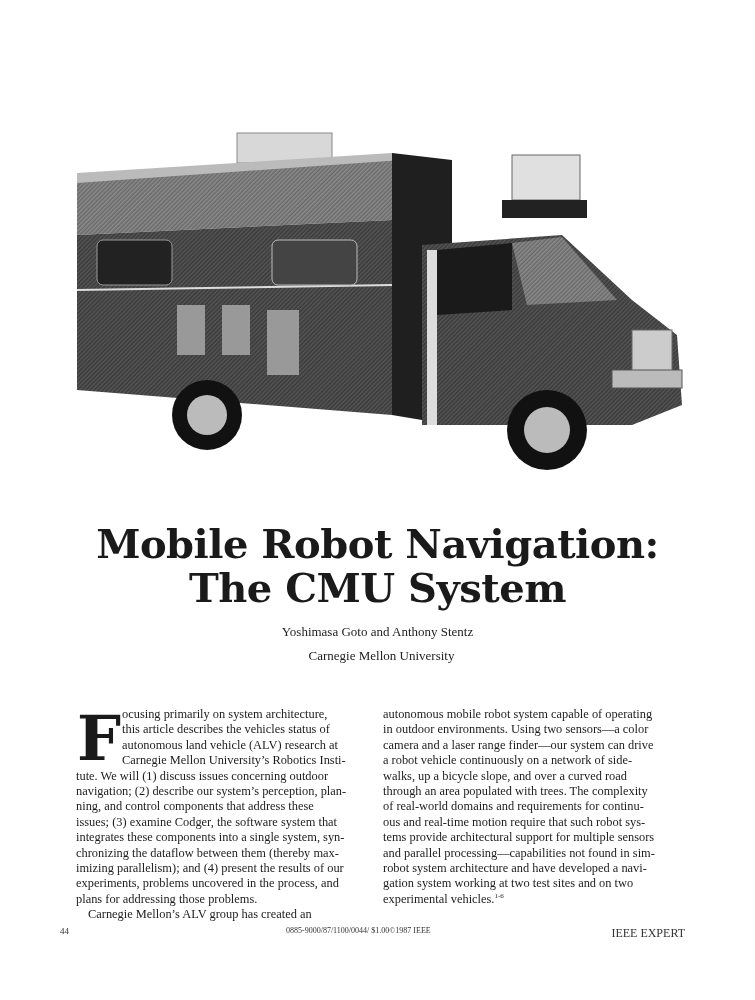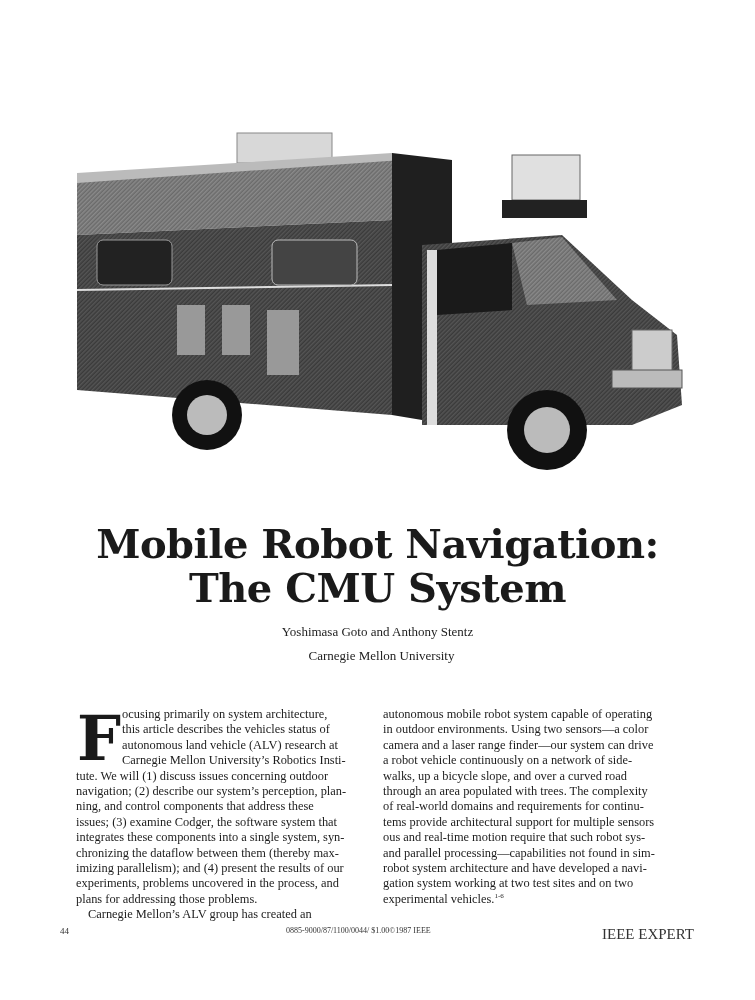--- a/index.html
+++ b/index.html
@@ -19,21 +19,21 @@
     .indent { padding-left: 46px; }
     .para-indent { padding-left: 12px; }
 
     .dropcap { position: absolute; left: 77px; top: 711px; font-family: "DejaVu Serif", serif; font-weight: bold; font-size: 62px; line-height: 56px; color: #1a1a1a; }
 
     sup { font-size: 7px; vertical-align: super; line-height: 0; }
 
     .footer { position: absolute; top: 926px; font-size: 9px; color: #333; }
     .footer-page { left: 60px; }
     .footer-code { left: 286px; font-size: 8px; }
-    .footer-journal { right: 61px; font-size: 15px; }
+    .footer-journal { right: 70px; font-size: 12px; }
   </style>
 </head>
 <body>
 
 <div class="figure">
   <svg viewBox="0 0 615 355">
     <defs>
       <pattern id="ht" width="3" height="3" patternUnits="userSpaceOnUse" patternTransform="rotate(45)">
         <rect width="3" height="3" fill="#3a3a3a"></rect>
         <rect width="1.5" height="3" fill="#555"></rect>
@@ -108,22 +108,22 @@
 </div>
 
 <div class="col col-right">
   <span class="line">autonomous mobile robot system capable of operating</span>
   <span class="line">in outdoor environments. Using two sensors—a color</span>
   <span class="line">camera and a laser range finder—our system can drive</span>
   <span class="line">a robot vehicle continuously on a network of side-</span>
   <span class="line">walks, up a bicycle slope, and over a curved road</span>
   <span class="line">through an area populated with trees. The complexity</span>
   <span class="line">of real-world domains and requirements for continu-</span>
+  <span class="line">ous and real-time motion require that such robot sys-</span>
   <span class="line">tems provide architectural support for multiple sensors</span>
-  <span class="line">ous and real-time motion require that such robot sys-</span>
   <span class="line">and parallel processing—capabilities not found in sim-</span>
   <span class="line">robot system architecture and have developed a navi-</span>
   <span class="line">gation system working at two test sites and on two</span>
   <span class="line"><span>experimental vehicles.</span><sup>1-6</sup></span>
 </div>
 
 <div class="footer footer-page">44</div>
 <div class="footer footer-code">0885-9000/87/1100/0044/ $1.00©1987 IEEE</div>
 <div class="footer footer-journal">IEEE EXPERT</div>
 

